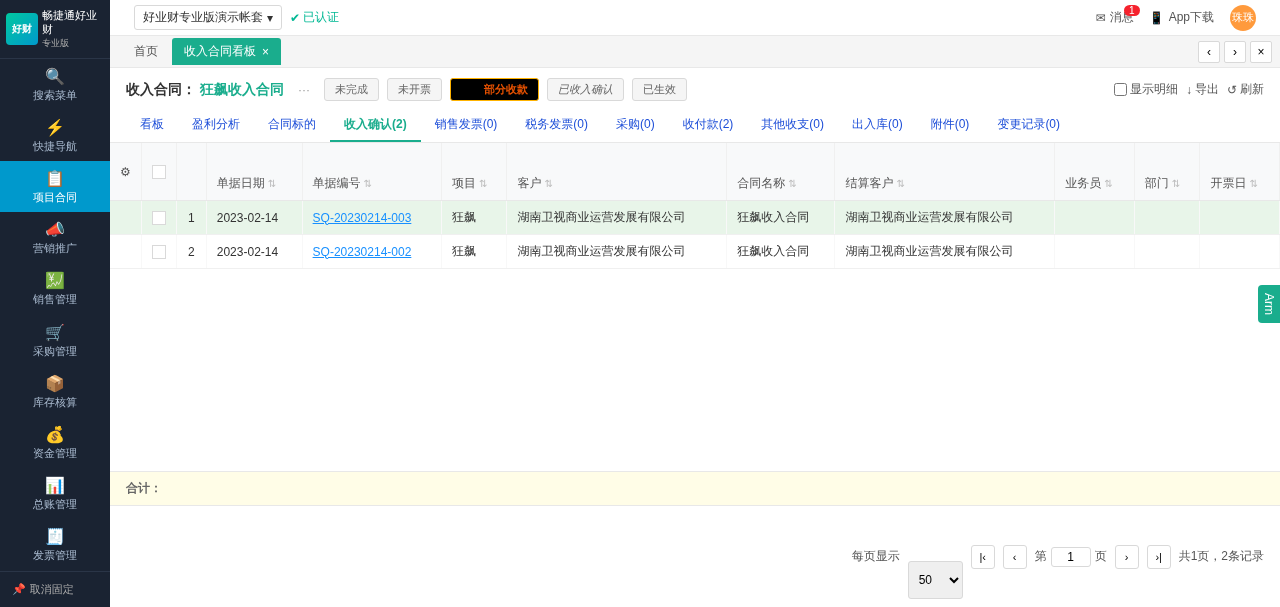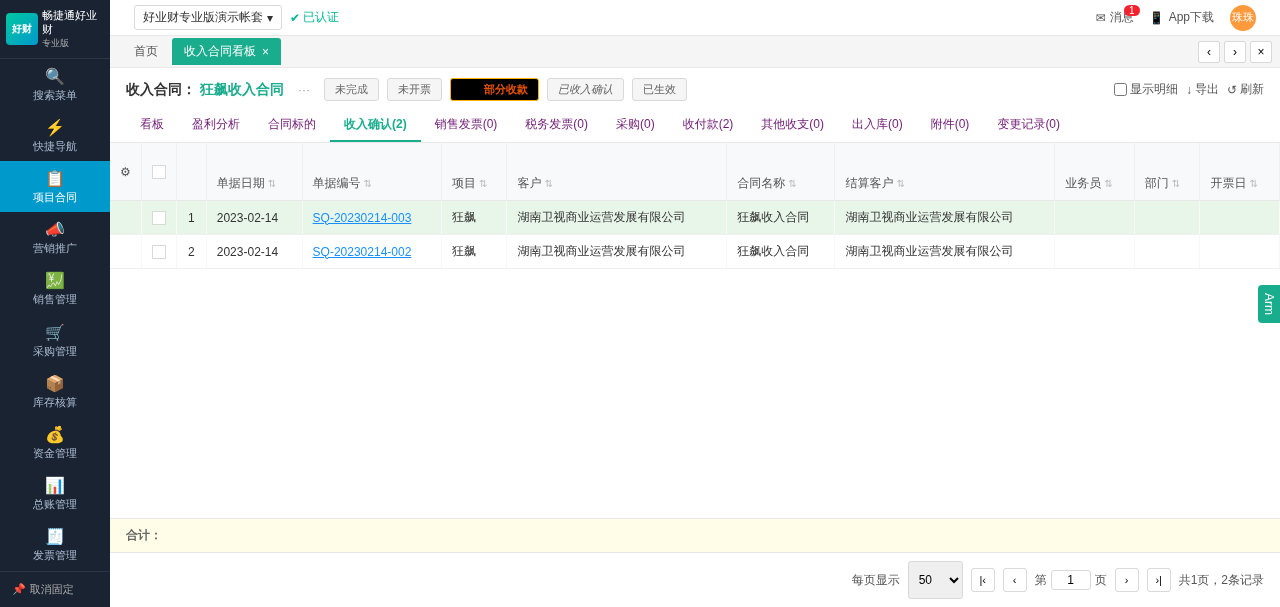--- a/index.html
+++ b/index.html
@@ -51,21 +51,21 @@
     .status-incomplete { background: #f5f5f5; border-color: #d9d9d9; color: #666; }
     .status-uninvoiced { background: #f5f5f5; border-color: #d9d9d9; color: #666; }
     .status-partial { background: #000000; border-color: #ffb300; color: #e65100; font-weight: bold; padding-left: 33px; }
     .status-confirmed { background: #f5f5f5; border-color: #d9d9d9; color: #666; font-style: italic; }
     .status-active { background: #f5f5f5; border-color: #d9d9d9; color: #666; }
     .header-right { margin-left: auto; display: flex; align-items: center; gap: 8px; }
     .header-right-btn { display: flex; align-items: center; gap: 3px; color: #555; font-size: 12px; cursor: pointer; }
 
     
     .subtabs { display: flex; padding: 8px 16px 0; border-bottom: 1px solid #e8e8e8; flex-shrink: 0; gap: 0; }
-    .subtab { padding: 7px 14px; font-size: 12px; cursor: pointer; color: #701a75; border-bottom: 2px solid transparent; white-space: nowrap; }
+    .subtab { padding: 7px 14px; font-size: 12px; cursor: pointer; color: #1d4ed8; border-bottom: 2px solid transparent; white-space: nowrap; }
     .subtab.active { color: #1aad8d; border-bottom: 2px solid #1aad8d; font-weight: bold; }
 
     
     .table-area { flex: 1; overflow: auto; }
     .data-table { width: 100%; border-collapse: collapse; font-size: 12px; }
     .data-table th { background: #f8f9fa; padding: 8px 10px; text-align: left; font-weight: normal; color: #555; border-bottom: 1px solid #e8e8e8; border-right: 1px solid #f0f0f0; white-space: nowrap; position: sticky; top: 0; z-index: 2; }
     .data-table td { padding: 8px 10px; border-bottom: 1px solid #f0f0f0; border-right: 1px solid #f8f8f8; color: #333; white-space: nowrap; }
     .data-table tr.selected td { background: #e8f5e9; }
     .th-sort { display: flex; align-items: center; gap: 3px; cursor: pointer; margin-top: 24px; }
     .sort-icon { color: #bbb; font-size: 10px; }
@@ -75,21 +75,21 @@
     .link-cell { color: #1890ff; cursor: pointer; text-decoration: underline; }
     .row-num { color: #999; text-align: center; }
 
     
     .total-bar { background: #fffde7; padding: 8px 16px; border-top: 1px solid #e8e8e8; display: flex; align-items: center; font-size: 12px; flex-shrink: 0; }
     .total-label { color: #666; font-weight: bold; }
 
     
     .pagination { padding: 8px 16px; display: flex; align-items: center; justify-content: flex-end; gap: 8px; border-top: 1px solid #e8e8e8; font-size: 12px; flex-shrink: 0; background: #fff; }
     .page-size-label { color: #555; }
-    .page-size-select { border: 1px solid #d9d9d9; padding: 10px 6px; border-radius: 3px; font-size: 12px; cursor: pointer; }
+    .page-size-select { border: 1px solid #d9d9d9; padding: 10px 6px; border-radius: 3px; font-size: 12px; cursor: pointer; margin-top: 47px; }
     .page-btn { width: 24px; height: 24px; border: 1px solid #d9d9d9; background: #fff; border-radius: 3px; cursor: pointer; display: flex; align-items: center; justify-content: center; font-size: 11px; }
     .page-info { display: flex; align-items: center; gap: 4px; color: #555; }
     .page-input { width: 40px; border: 1px solid #d9d9d9; padding: 2px 4px; border-radius: 3px; text-align: center; font-size: 12px; }
     .page-total { color: #555; }
 
     
     .table-scroll { overflow-x: auto; }
     .table-scroll::-webkit-scrollbar { height: 6px; }
     .table-scroll::-webkit-scrollbar-thumb { background: #d9d9d9; border-radius: 3px; }
 

